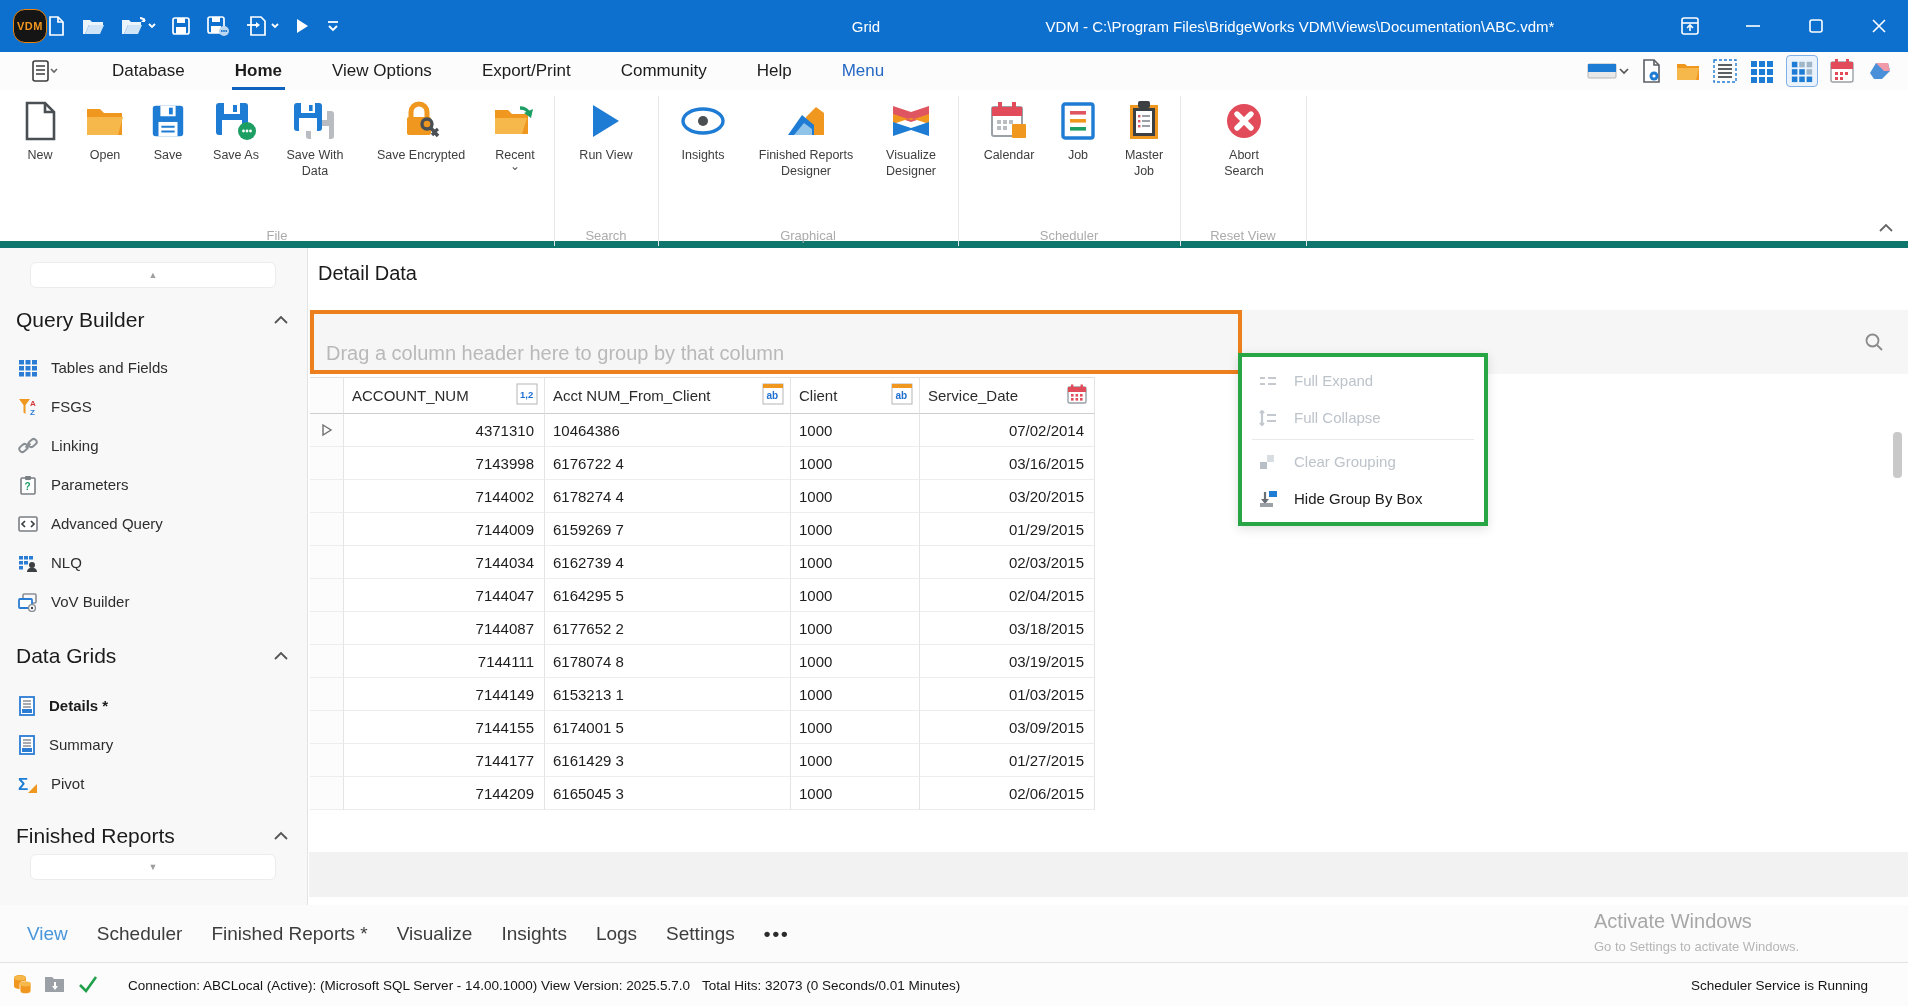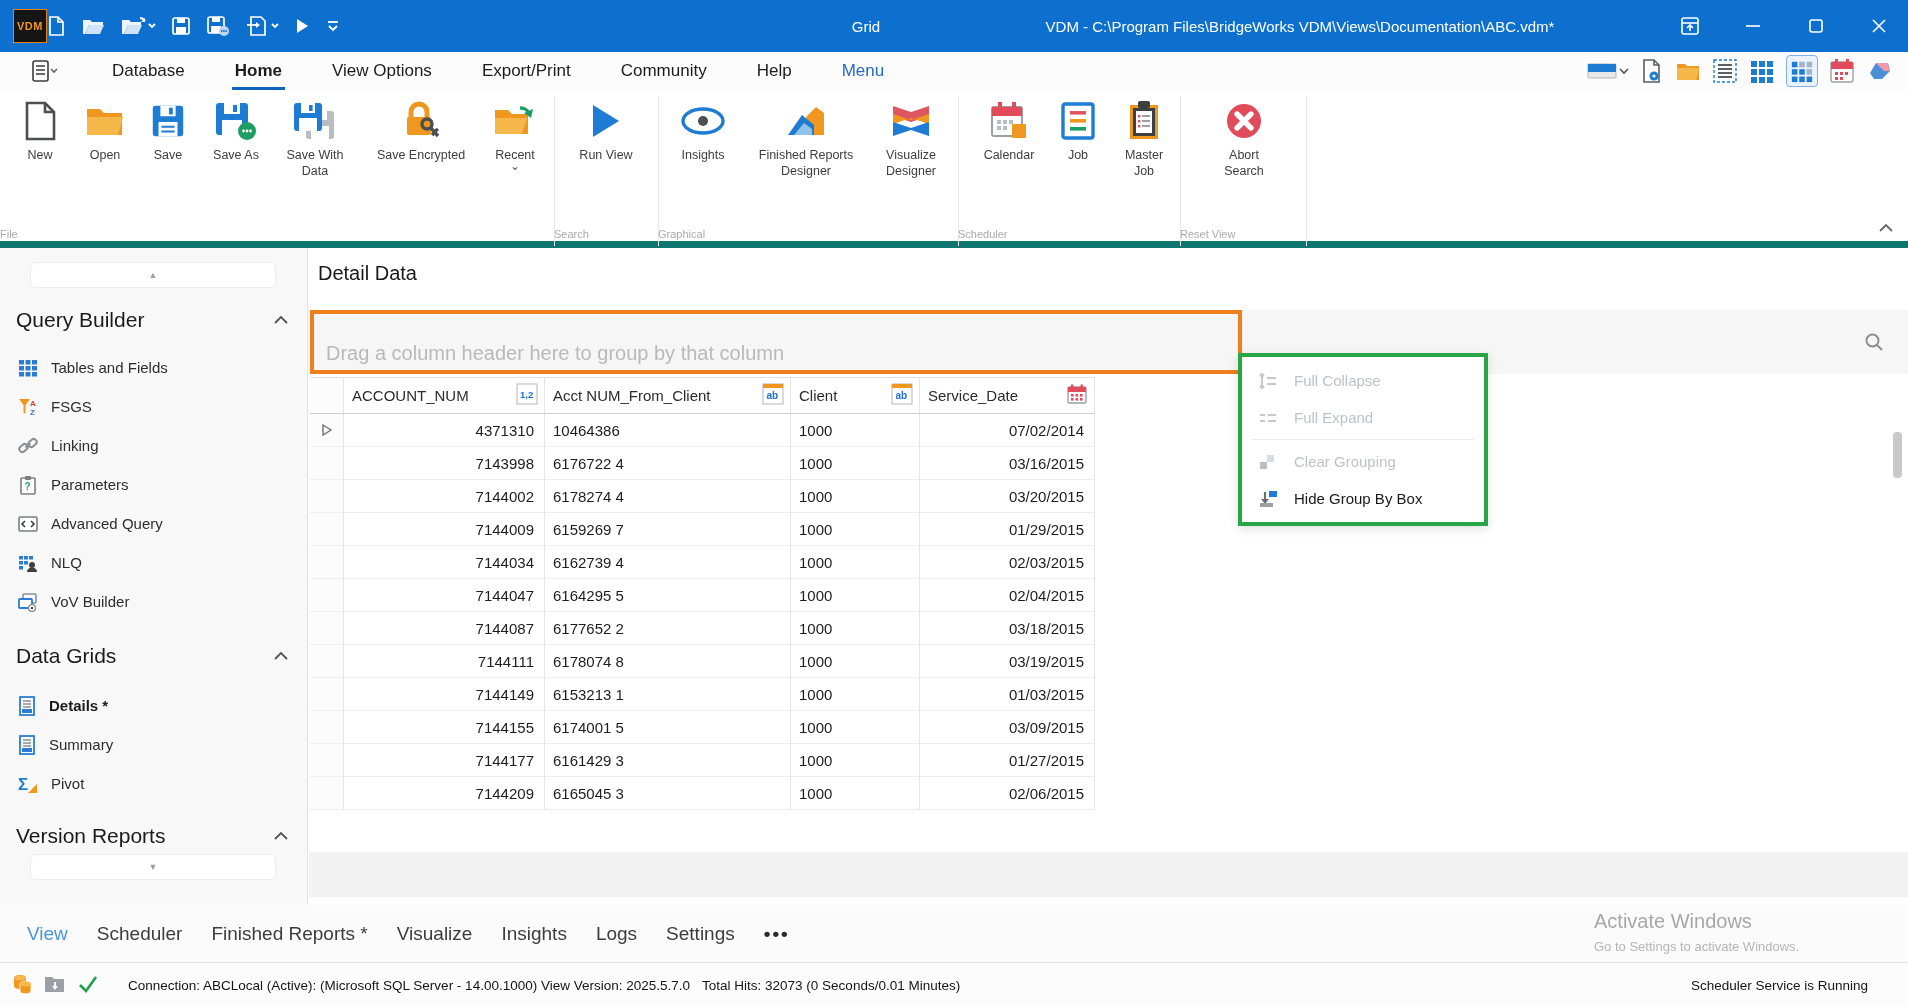--- a/index.html
+++ b/index.html
@@ -2,21 +2,21 @@
 <html><head>
 <meta charset="utf-8">
 <style>
   * { margin:0; padding:0; box-sizing:border-box; }
   html,body { width:1908px; height:1006px; }
   body { font-family:"Liberation Sans", sans-serif; background:#fff; overflow:hidden; }
   .app { position:relative; width:1908px; height:1006px; background:#fff; }
 
   
   .titlebar { position:absolute; top:0; left:0; right:0; height:52px; background:#0E70CE; color:#fff; }
-  .vdm-logo { position:absolute; left:13px; top:9px; width:34px; height:34px; background:#151515; border-radius:0;
+  .vdm-logo { position:absolute; left:13px; top:9px; width:34px; height:34px; background:#151515; border-radius:12px;
               display:flex; align-items:center; justify-content:center; color:#F0971F; font-size:11px; font-weight:bold;
               border:1px solid #e8830f; letter-spacing:.5px;}
   .qa-row { position:absolute; left:46px; top:0; height:52px; display:flex; align-items:center; gap:15px; }
   .qa-ic { display:flex; align-items:center; }
   .tb-center { position:absolute; left:806px; top:0; width:120px; height:52px; display:flex; align-items:center; justify-content:center; font-size:15px; }
   .tb-title { position:absolute; left:980px; top:0; width:640px; height:52px; display:flex; align-items:center; justify-content:center; font-size:15px; white-space:nowrap; }
   .win-controls { position:absolute; right:18px; top:0; height:52px; display:flex; align-items:center; gap:41px; }
   .win-btn { display:flex; align-items:center; justify-content:center; width:22px; height:22px; }
 
   
@@ -30,21 +30,21 @@
   .mright { position:absolute; right:16px; top:0; height:38px; display:flex; align-items:center; gap:11px; }
   .mri { display:flex; align-items:center; justify-content:center; }
   .mri.boxed { width:32px; height:32px; border:1px solid #7FB0E8; border-radius:4px; background:#EAF2FB; }
 
   
   .ribbon { position:absolute; top:90px; left:0; right:0; height:158px; background:#fff; border-bottom:7px solid #0f766e; }
   .rbtn { position:absolute; top:8px; text-align:center; font-size:12.5px; color:#3e3e3e; line-height:1.3; }
   .rbtn .ric { height:46px; display:flex; align-items:center; justify-content:center; }
   .rbtn .rlabel { margin-top:3px; }
   .rsep { position:absolute; top:6px; height:150px; width:1px; background:#e7e7e7; }
-  .rgl { position:absolute; top:138px; font-size:11px; color:#ababab; }
+  .rgl { position:absolute; top:138px; font-size:13px; color:#ababab; text-align:center; }
   .ribbon-collapse { position:absolute; right:14px; top:130px; }
   .rec-chev { color:#555; font-size:12px; line-height:6px; display:block; }
 
   
   .workspace { position:absolute; top:248px; left:0; width:1908px; height:657px; background:#fff; }
   .sidebar { position:absolute; left:0; top:0; width:308px; height:657px; background:#f8f8f8; border-right:1px solid #e3e3e3; }
   .pill { position:absolute; left:30px; width:246px; height:26px; background:#fff; border:1px solid #ececec; border-radius:6px;
           display:flex; align-items:center; justify-content:center; color:#9e9e9e; font-size:9px; }
   .pill-up { top:14px; }
   .pill-down { top:606px; }
@@ -611,21 +611,21 @@
         <div class="sb-item">
           <svg width="20" height="20" viewBox="0 0 20 20">
               <text x="0" y="16" font-size="17" font-weight="bold" fill="#1F7CD4">Σ</text>
               <polygon points="10,19 19,10 19,19" fill="#F0971F"></polygon>
             </svg>
           <span class="sb-label">Pivot</span>
         </div>
       </div>
 
       <div class="sb-header" style="top:572px">
-        <span>Version Reports</span>
+        <span>Finished Reports</span>
         <svg width="16" height="10" viewBox="0 0 16 10">
             <path d="M2 8l6-6 6 6" fill="none" stroke="#555" stroke-width="1.8"></path>
           </svg>
       </div>
       <div class="pill pill-down">
           <span>▼</span>
         </div>
     </div>
 
     <div class="main">
@@ -776,32 +776,32 @@
         </div>
       </div>
 
       <div class="grayband"></div>
       <div class="vthumb"></div>
 
       <div class="ctxmenu">
         <div class="cm-item disabled">
           <svg width="20" height="16" viewBox="0 0 20 16">
               <g stroke="#c3c9cf" stroke-width="2.2">
-                <path d="M4 1v14M2 3l2-2 2 2M2 13l2 2 2-2M9 5h9M9 11h9"></path>
+                <path d="M2 5h5M10 5h8M2 11h5M10 11h8"></path>
               </g>
             </svg>
-          <span class="cm-label">Full Collapse</span>
+          <span class="cm-label">Full Expand</span>
         </div>
         <div class="cm-item disabled">
           <svg width="20" height="16" viewBox="0 0 20 16">
               <g stroke="#c3c9cf" stroke-width="2.2">
-                <path d="M2 5h5M10 5h8M2 11h5M10 11h8"></path>
+                <path d="M4 1v14M2 3l2-2 2 2M2 13l2 2 2-2M9 5h9M9 11h9"></path>
               </g>
             </svg>
-          <span class="cm-label">Full Expand</span>
+          <span class="cm-label">Full Collapse</span>
         </div>
         <div class="cm-sep"></div>
         <div class="cm-item disabled">
           <svg width="20" height="16" viewBox="0 0 20 16">
               <rect x="9" y="1" width="7" height="7" fill="#d8dde2"></rect>
               <rect x="2" y="8" width="7" height="7" fill="#b9bfc6"></rect>
             </svg>
           <span class="cm-label">Clear Grouping</span>
         </div>
         <div class="cm-item enabled">

